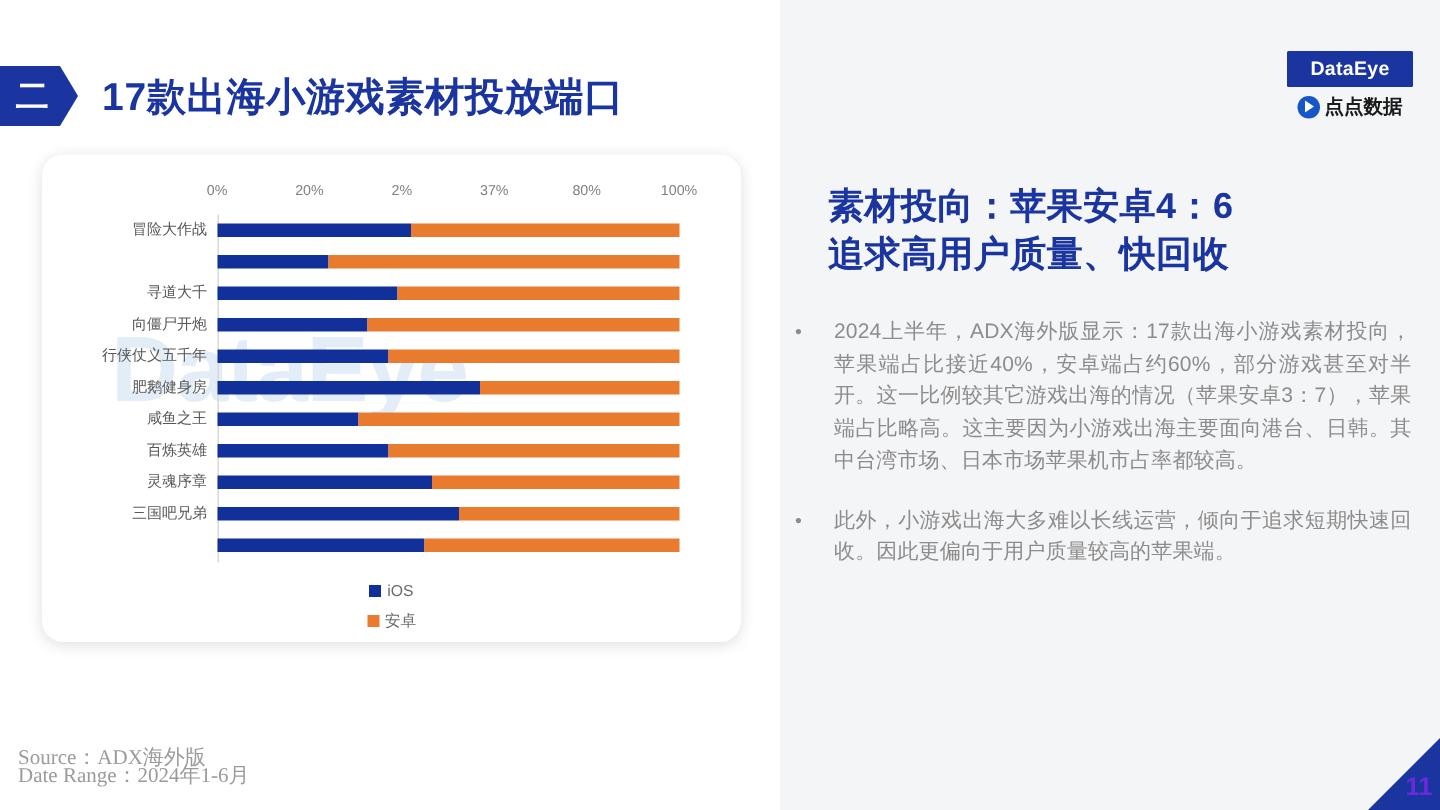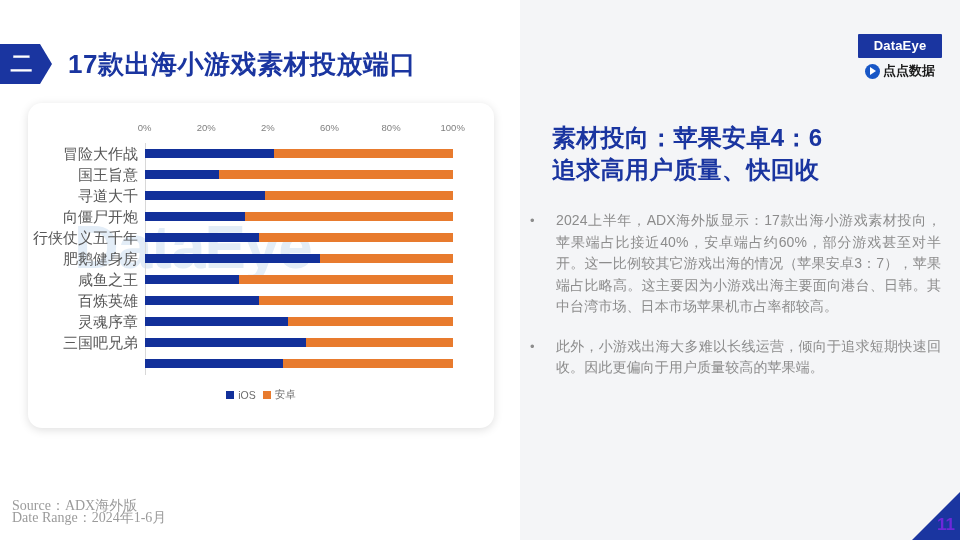--- a/index.html
+++ b/index.html
@@ -78,31 +78,31 @@
   }
 
   
   .plot{position:absolute;left:0;top:40px;right:0;height:232px;}
   .zero-line{
     position:absolute;left:116.7px;top:0;width:1px;height:232px;background:#d8d8d8;
   }
   .row{position:absolute;left:0;height:21px;width:100%;}
   .cat-label{
     position:absolute;left:0;width:110px;text-align:right;
-    font-size:15px;color:#585858;line-height:21px;white-space:nowrap;
+    font-size:10px;color:#585858;line-height:21px;white-space:nowrap;
   }
   .bar-track{position:absolute;left:116.7px;top:6px;height:9px;}
   .seg{position:absolute;top:0;height:9px;}
   .seg-ios{background:#12309a;left:0;}
   .seg-and{background:#e87b2e;}
 
   
   .legend{
     position:absolute;left:0;right:0;top:285px;
-    display:flex;align-items:center;justify-content:center;gap:7px;
+    display:flex;align-items:center;justify-content:center;gap:7px;flex-direction:column;
   }
   .lg-item{display:flex;align-items:center;gap:4px;}
   .lg-sw{width:8px;height:8px;display:inline-block;}
   .lg-sw.ios{background:#12309a;}
   .lg-sw.and{background:#e87b2e;}
   .lg-tx{font-size:10.5px;color:#6b6b6b;}
 
   
   .r-title{
     position:absolute;left:552px;top:122px;width:400px;
@@ -154,35 +154,34 @@
   </div>
 </div>
 
 <div class="chart-card">
   <div class="watermark">DataEye</div>
   <div class="chart-inner">
     <div class="axis-row" id="axis-row">
         <div class="axis-tick" style="left: 116.7px;">0%</div>
         <div class="axis-tick" style="left: 178.3px;">20%</div>
         <div class="axis-tick" style="left: 239.9px;">2%</div>
-        <div class="axis-tick" style="left: 301.5px;">60%</div>
+        <div class="axis-tick" style="left: 301.5px;">37%</div>
         <div class="axis-tick" style="left: 363.1px;">80%</div>
         <div class="axis-tick" style="left: 424.7px;">100%</div>
       </div>
     <div class="plot" id="plot">
       <div class="zero-line"></div>
     <div class="row" style="top: 0px;">
           <div class="cat-label">冒险大作战</div>
           <div class="bar-track" style="width: 308px;">
             <div class="seg seg-ios" style="left: 0px; width: 129.36px; background: rgb(18, 48, 154);"></div>
             <div class="seg seg-and" style="left: 129.36px; width: 178.64px; background: rgb(232, 123, 46);"></div>
           </div>
         </div>
         <div class="row" style="top: 21px;">
-          <div class="cat-label">国王旨意</div>
           <div class="bar-track" style="width: 308px;">
             <div class="seg seg-ios" style="left: 0px; width: 73.92px; background: rgb(18, 48, 154);"></div>
             <div class="seg seg-and" style="left: 73.92px; width: 234.08px; background: rgb(232, 123, 46);"></div>
           </div>
         </div>
         <div class="row" style="top: 42px;">
           <div class="cat-label">寻道大千</div>
           <div class="bar-track" style="width: 308px;">
             <div class="seg seg-ios" style="left: 0px; width: 120.12px; background: rgb(18, 48, 154);"></div>
             <div class="seg seg-and" style="left: 120.12px; width: 187.88px; background: rgb(232, 123, 46);"></div>

